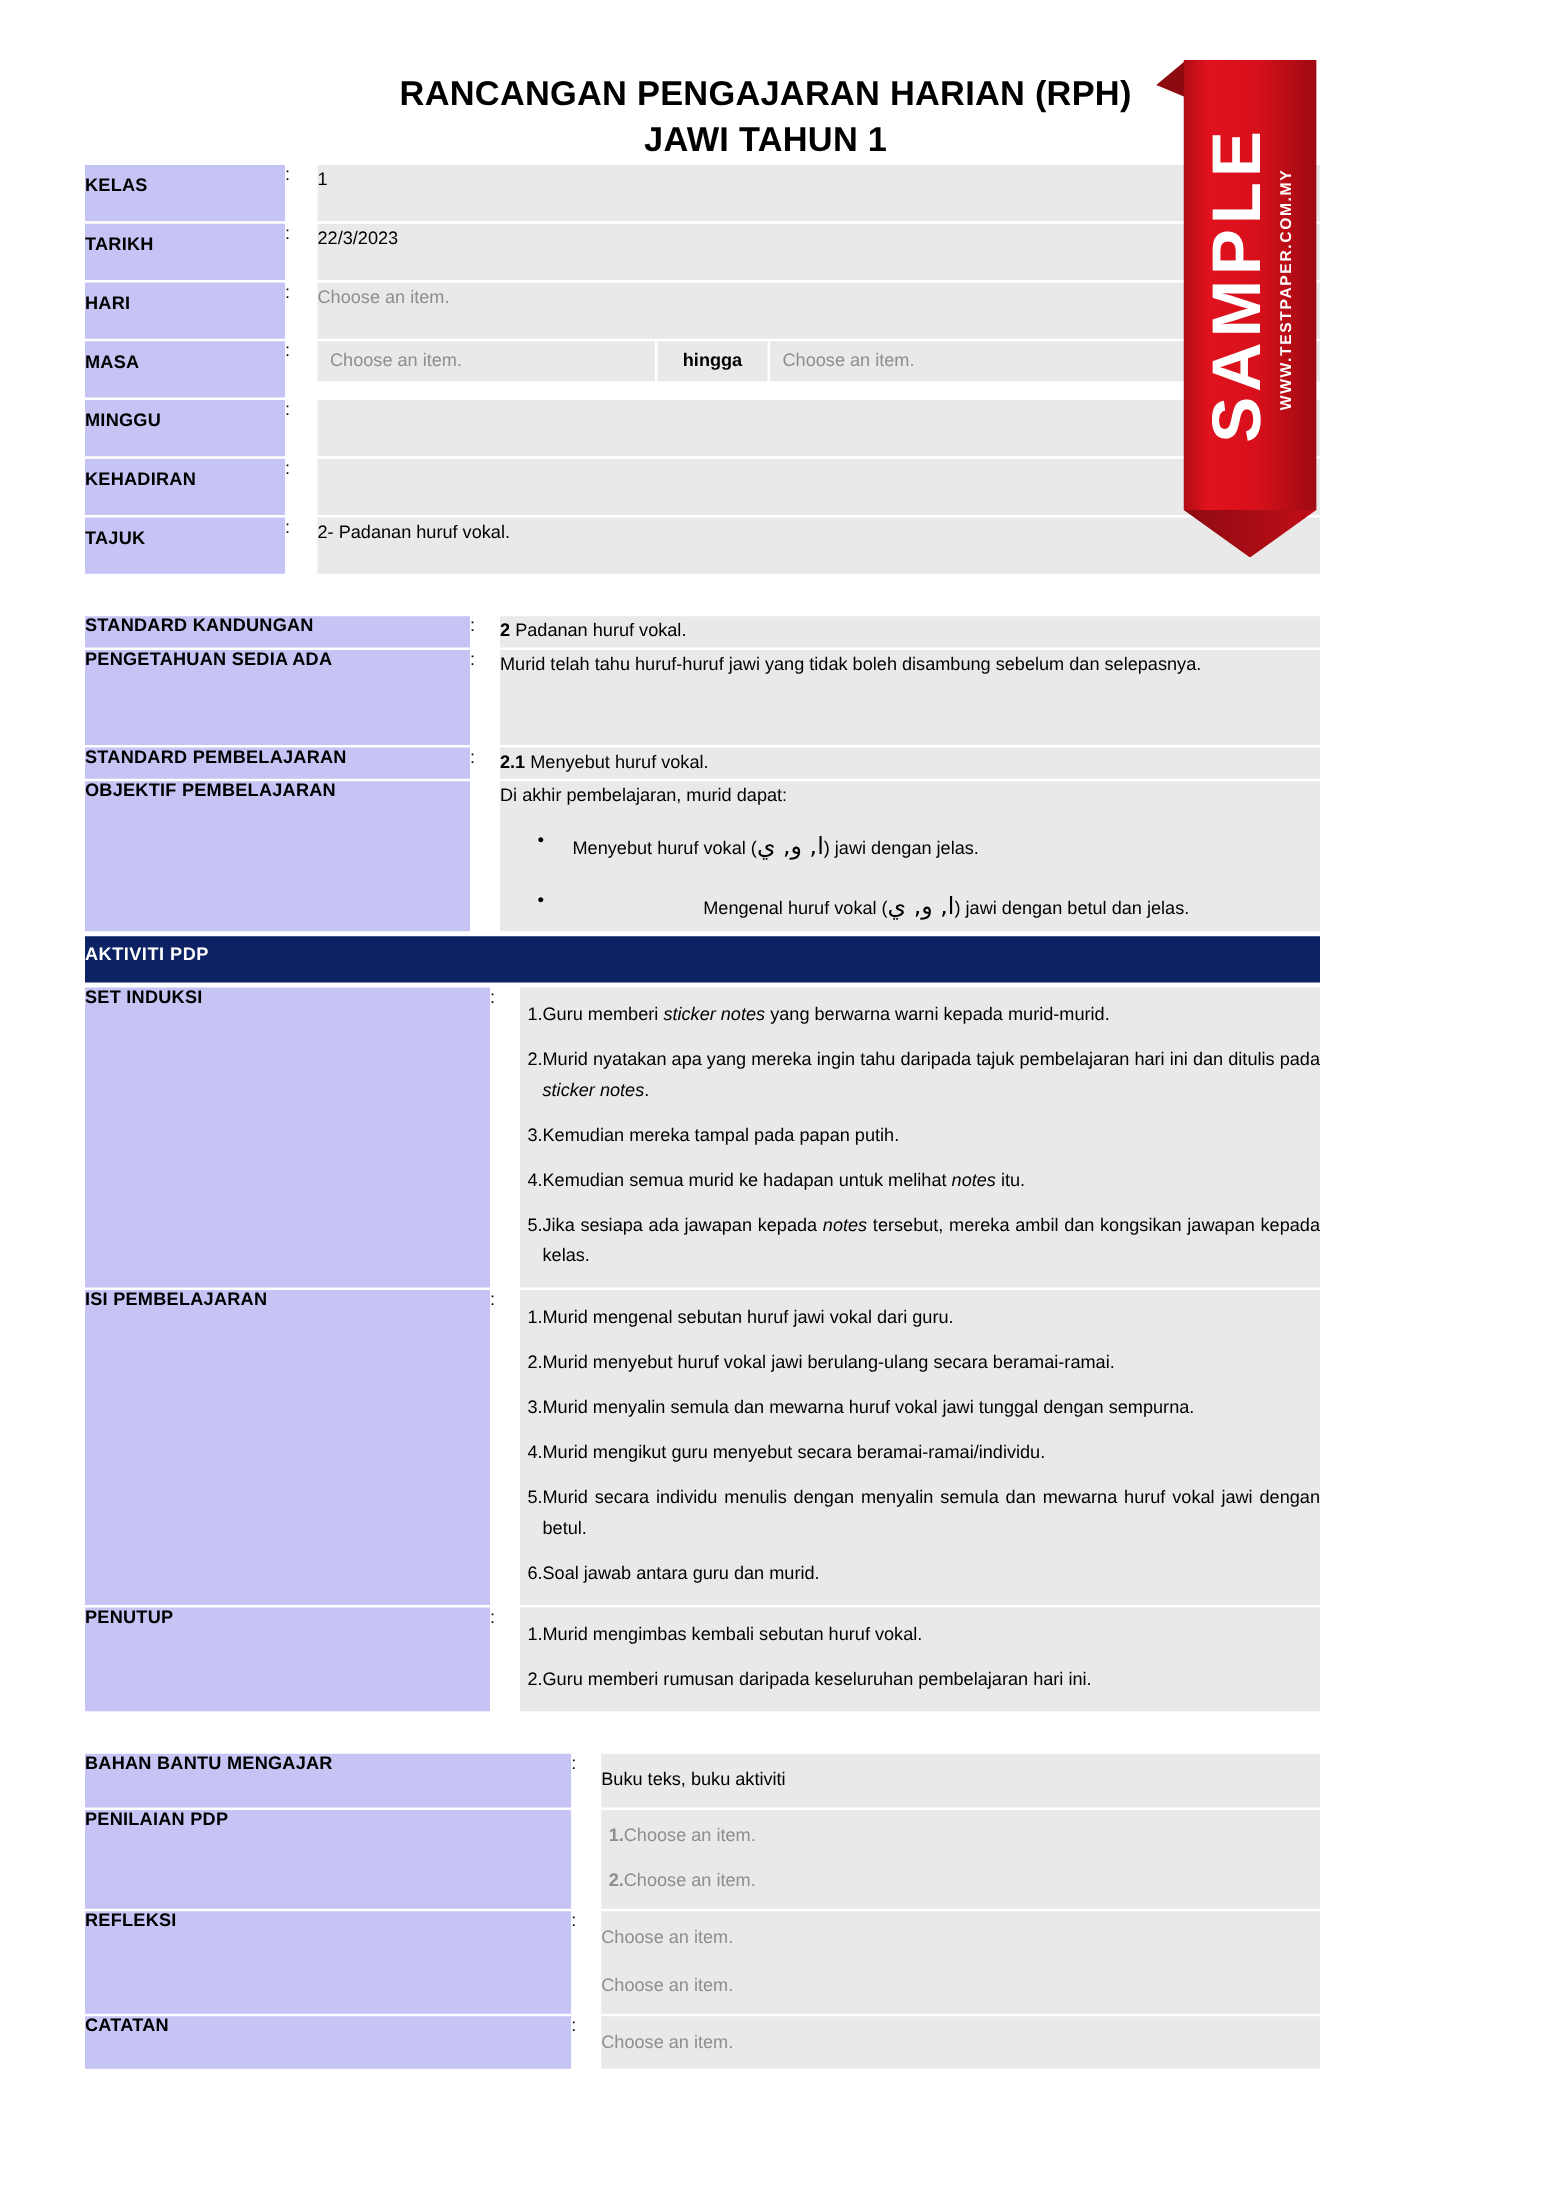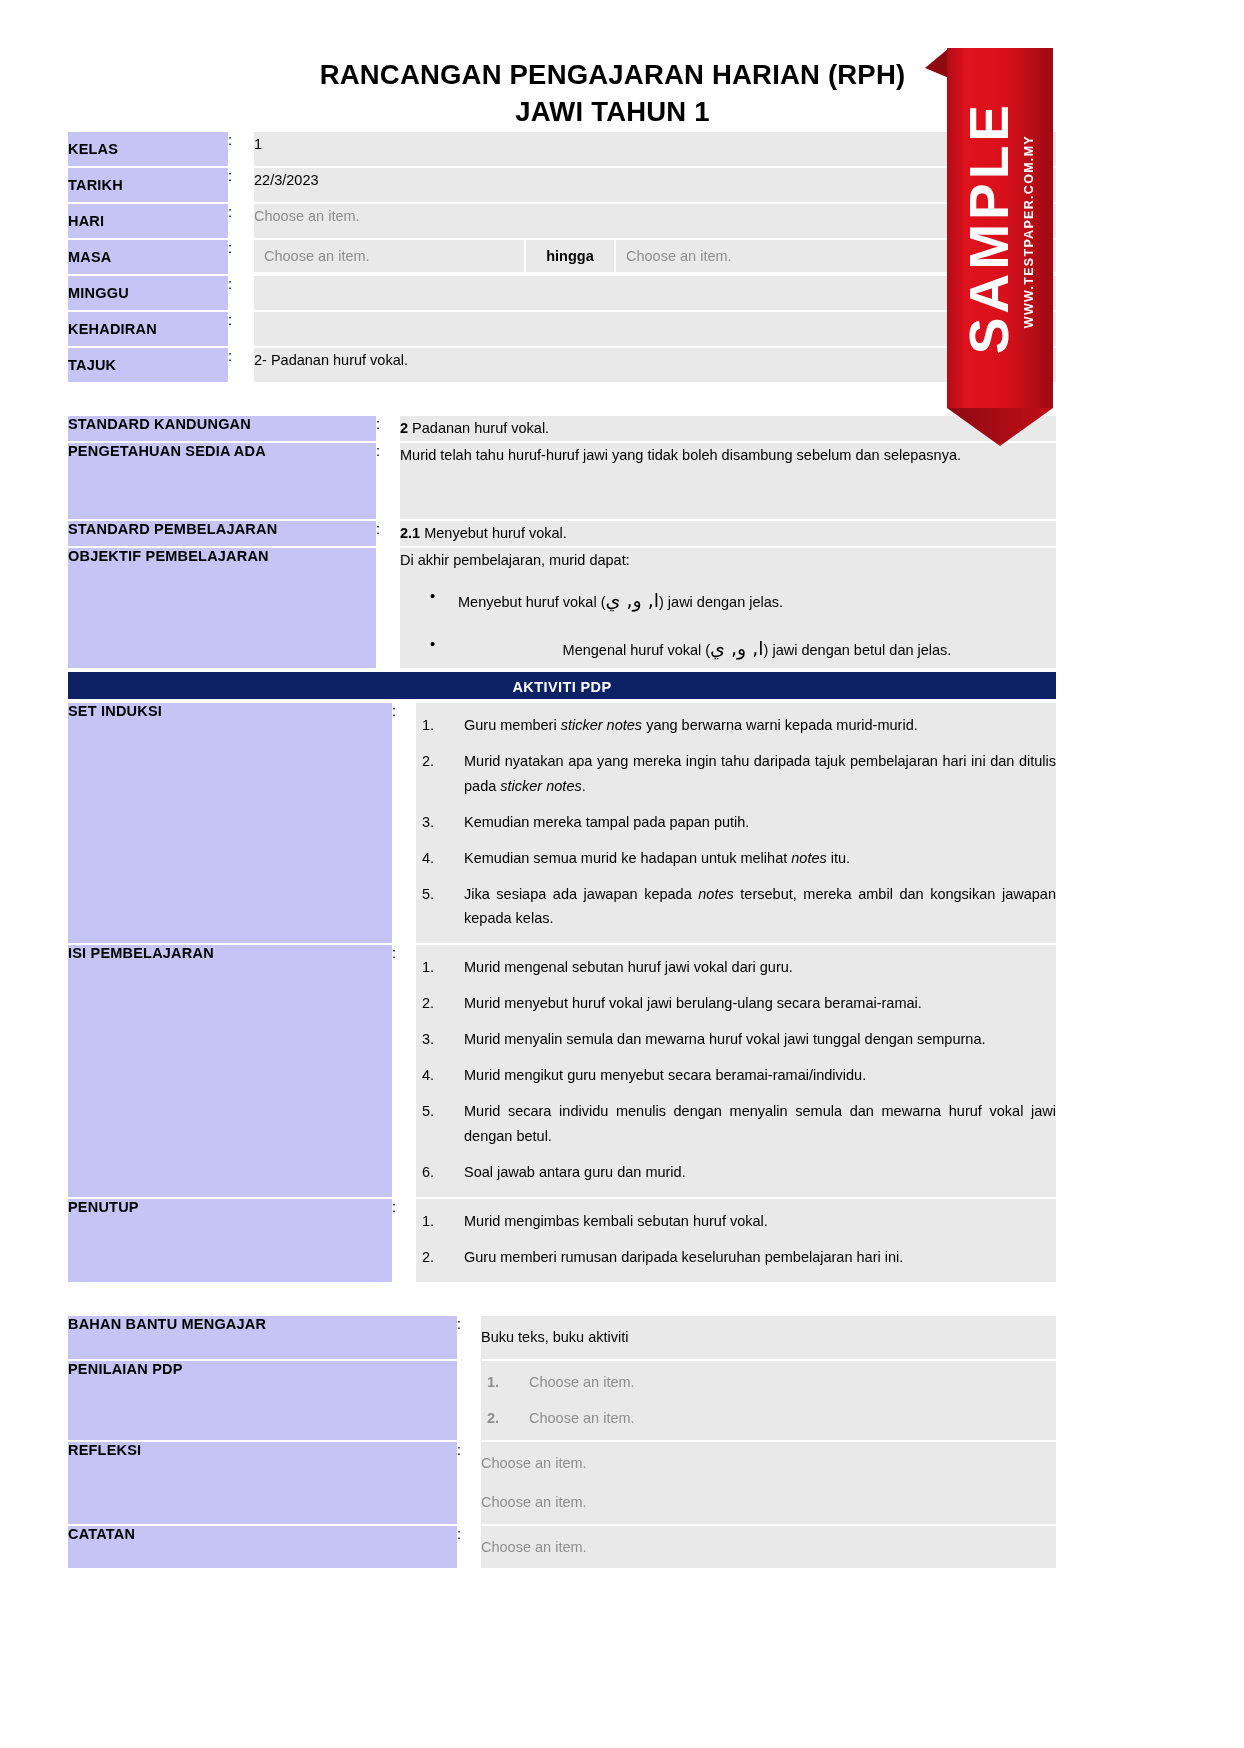--- a/index.html
+++ b/index.html
@@ -72,21 +72,21 @@
     font-size: 14.5px;
     padding: 8px 10px 8px 10px;
     color: #000;
     line-height: 1.72;
   }
   .val.placeholder, .placeholder {
     color: #8e8e8e;
   }
 
   
-  .info-tbl .lbl { width: 160px; height: 34px; padding-top: 9px; padding-bottom: 9px;}
+  .info-tbl .lbl { width: 160px; height: 34px; padding-top: 9px; padding-bottom: 20px;}
   .info-tbl .val { height: 34px; }
 
   .masa-row td { padding: 0; }
   .masa-wrap {
     display: flex;
     gap: 2px;
   }
   .masa-a { background:#e9e9e9; width: 270px; padding: 8px 10px; font-size:14.5px;}
   .masa-mid { background:#e9e9e9; width: 88px; padding: 8px 10px; font-size:14.5px; font-weight: bold; text-align:center;}
   .masa-b { background:#e9e9e9; flex: 1; padding: 8px 10px; font-size:14.5px;}
@@ -120,40 +120,40 @@
   
   .section-bar {
     width: 988px;
     margin-left: 68px;
     margin-top: 2px;
     background: #0d2265;
     color: #ffffff;
     font-weight: bold;
     font-size: 14.5px;
     letter-spacing: 0.4px;
-    text-align: center;
-    padding: 7px 0 4px 0;
+    text-align: left;
+    padding: 7px 0 14px 0;
   }
 
   
   .act-tbl { margin-top: 2px; }
   .act-tbl .lbl { width: 324px; }
   .act-tbl .colon { width: 24px; }
   .act-tbl .val { padding-top: 10px; padding-bottom: 12px; }
 
   ol.num-list {
     margin: 0;
     padding: 0;
     list-style: none;
     counter-reset: nl;
   }
   ol.num-list li {
     counter-increment: nl;
     position: relative;
-    padding-left: 48px;
+    padding-left: 18px;
     margin-bottom: 11px;
     line-height: 1.72;
     text-align: justify;
     text-justify: inter-word;
   }
   ol.num-list li:last-child { margin-bottom: 0; }
   ol.num-list li::before {
     content: counter(nl) ".";
     position: absolute;
     left: 6px;

